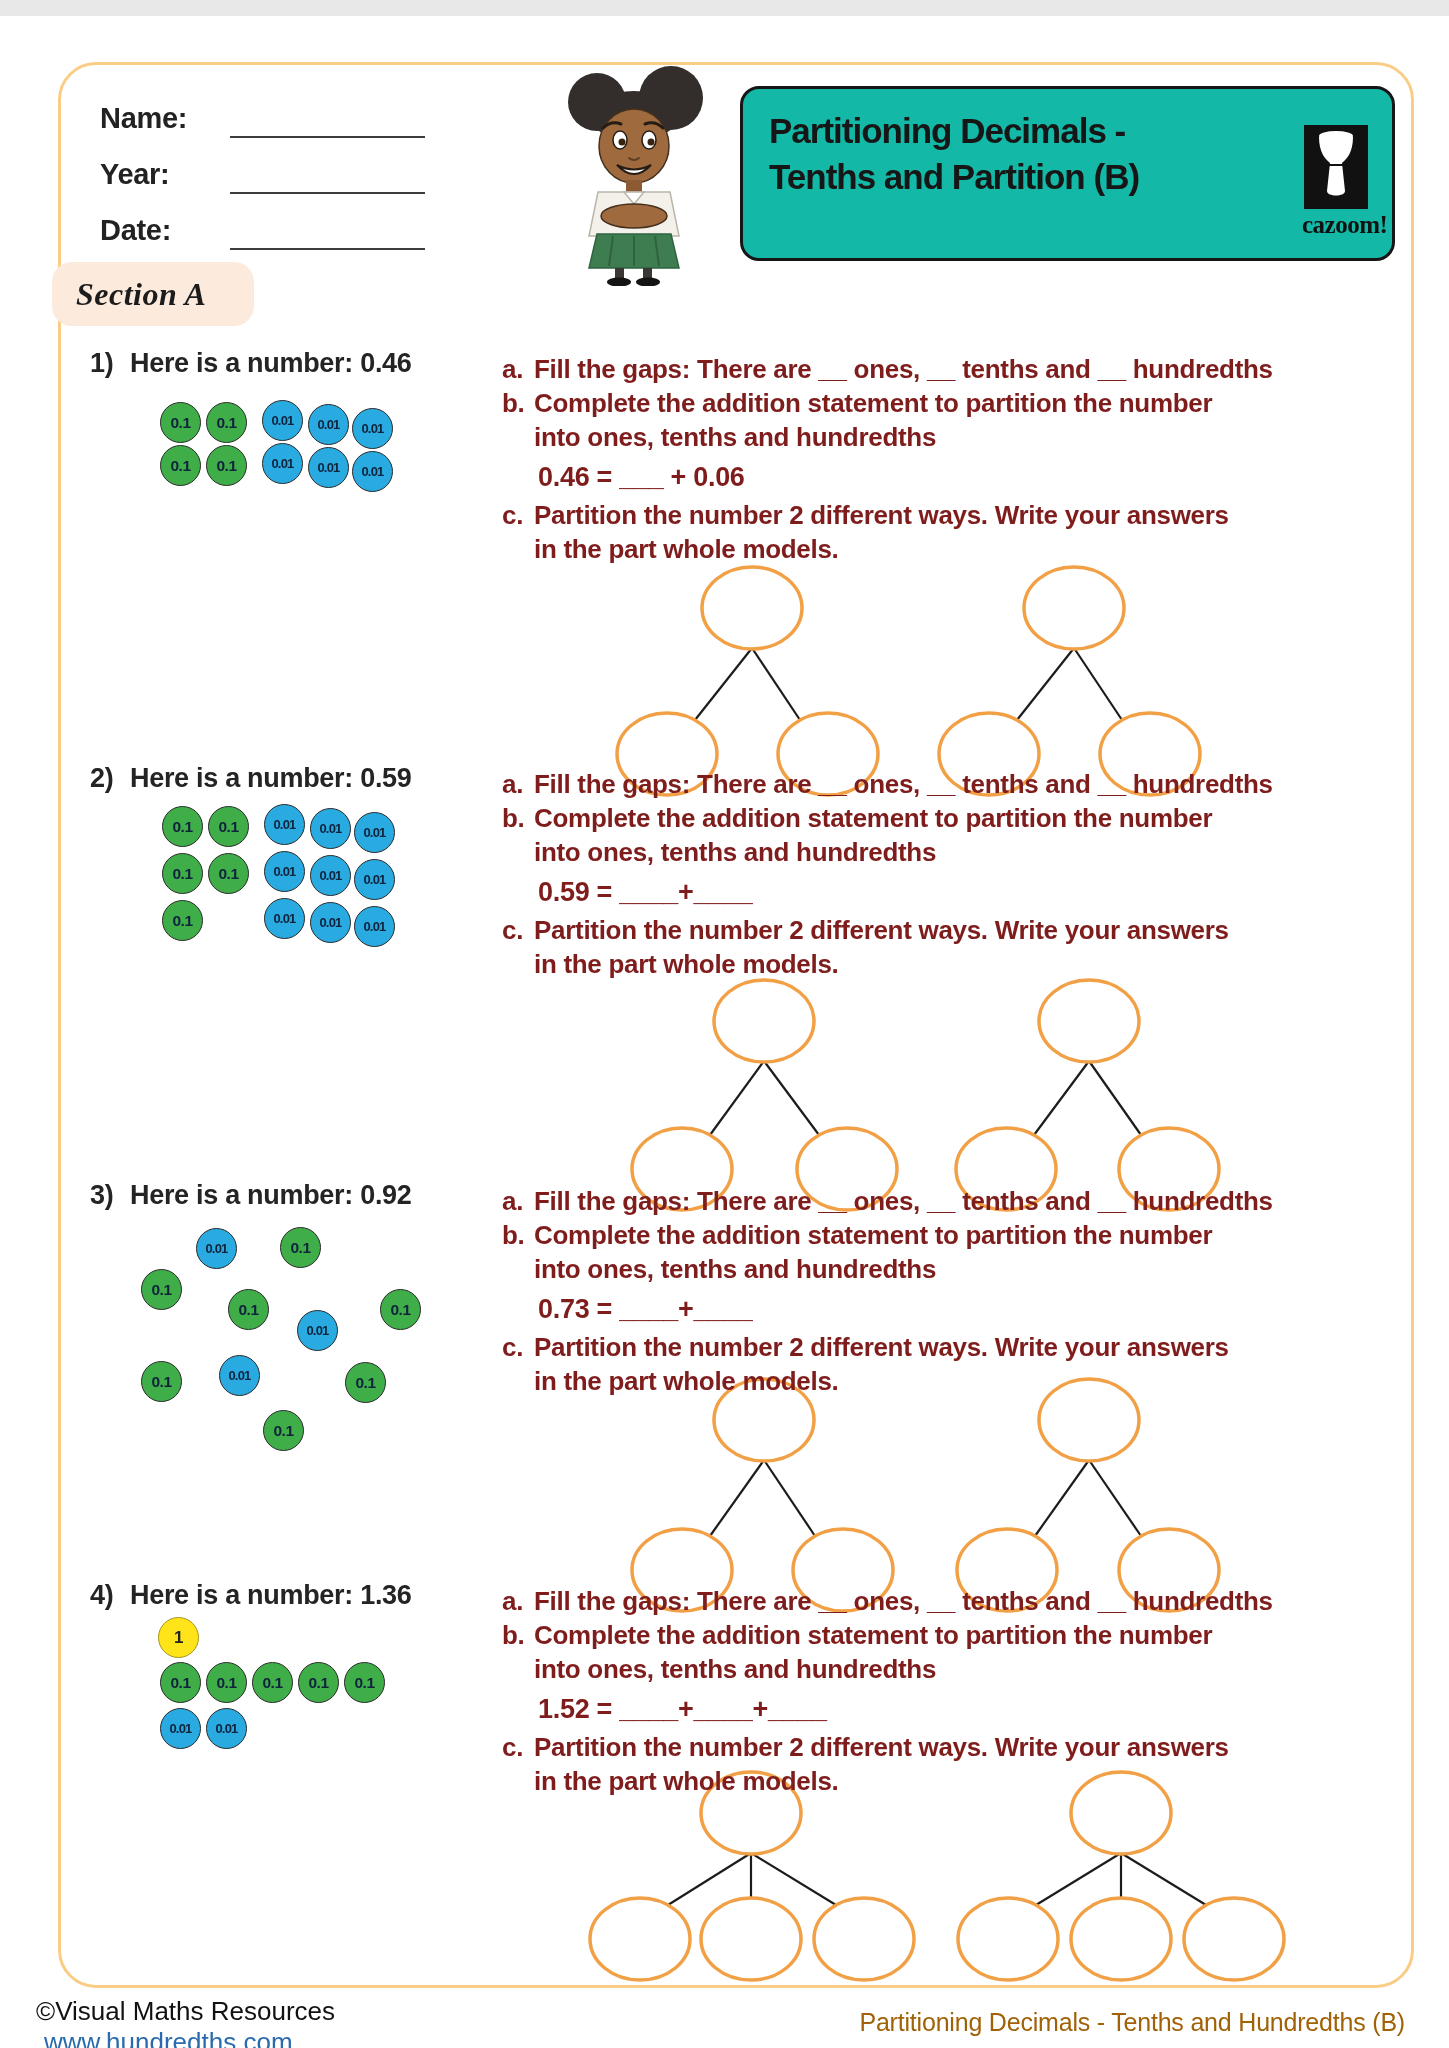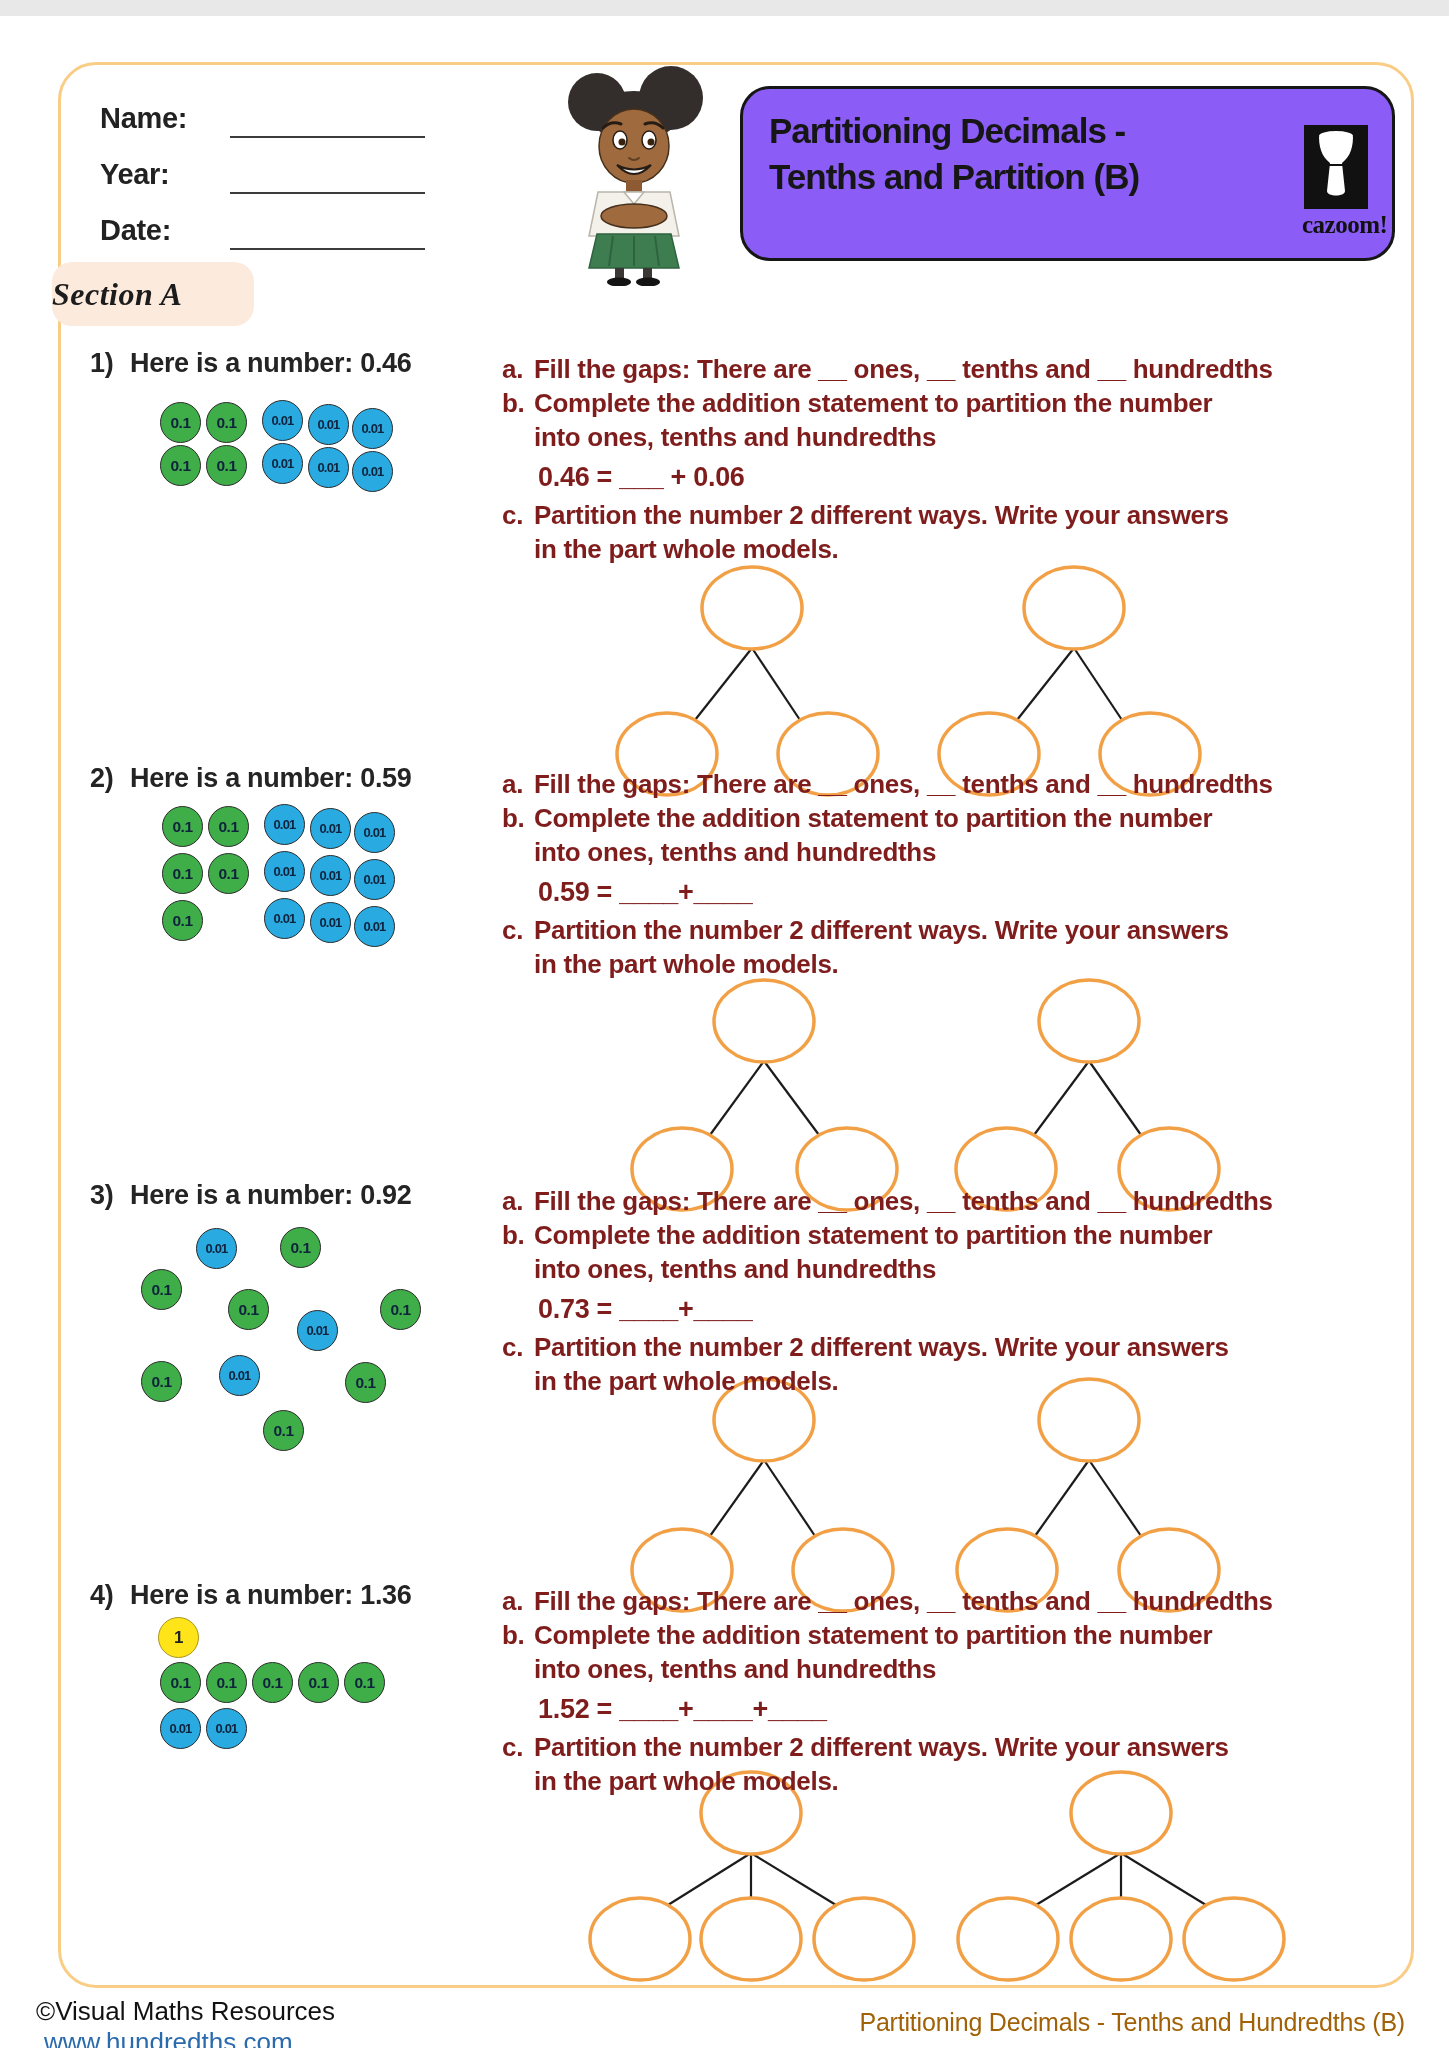--- a/index.html
+++ b/index.html
@@ -3,32 +3,32 @@
 <meta charset="utf-8">
 <style>
   html,body{margin:0;padding:0;background:#e8e8e8;}
   .page{position:relative;width:1449px;height:2048px;background:#ffffff;overflow:hidden;
         font-family:"Liberation Sans",sans-serif;color:#1f1f1f;margin:16px auto;}
   .page-border{position:absolute;left:58px;top:46px;width:1350px;height:1920px;
         border:3px solid #F9CD85;border-radius:38px;background:transparent;}
   
   .field-label{position:absolute;left:100px;font-size:29px;font-weight:bold;color:#222;letter-spacing:-0.3px;}
   .hline{position:absolute;border-bottom:2px solid #3c3c3c;height:0;}
-  .title-box{position:absolute;left:740px;top:70px;width:655px;height:175px;background:#8b5cf6;
-        border:3.5px solid #161616;border-radius:30px;box-sizing:border-box;}
+  .title-box{position:absolute;left:740px;top:70px;width:655px;height:175px;background:#14b8a6;
+        border:3.5px solid #161616;border-radius:19px;box-sizing:border-box;}
   .title-line{position:absolute;left:26px;font-size:35px;font-weight:bold;color:#161616;
         letter-spacing:-1px;white-space:nowrap;}
   .logo{position:absolute;right:22px;top:36px;width:68px;text-align:center;}
   .logo-word{font-family:"Liberation Serif",serif;font-weight:bold;font-size:25px;color:#111;
         letter-spacing:-0.5px;margin-top:-2px;}
   
   .section-pill{position:absolute;left:52px;top:246px;width:202px;height:64px;background:#FCEADD;
         border-radius:20px;display:flex;align-items:center;}
   .section-pill span{font-family:"Liberation Serif",serif;font-style:italic;font-weight:bold;
-        font-size:32px;color:#1c1c1c;letter-spacing:0.5px;}
+        font-size:32px;color:#1c1c1c;padding-left:24px;letter-spacing:0.5px;}
   
   .q-heading{position:absolute;left:90px;font-size:27px;font-weight:bold;color:#242424;
         letter-spacing:-0.3px;white-space:nowrap;}
   .qnum{display:inline-block;min-width:40px;}
   .counter{position:absolute;width:41px;height:41px;border-radius:50%;display:flex;align-items:center;
         justify-content:center;font-weight:bold;color:#10233d;box-sizing:border-box;
         border:1.6px solid #2b2b2b;letter-spacing:-0.5px;}
   .counter.green{background:#3FAE49;}
   .counter.blue{background:#29ABE2;}
   .counter.yellow{background:#FFE41A;border-color:#A8941F;color:#222;}

